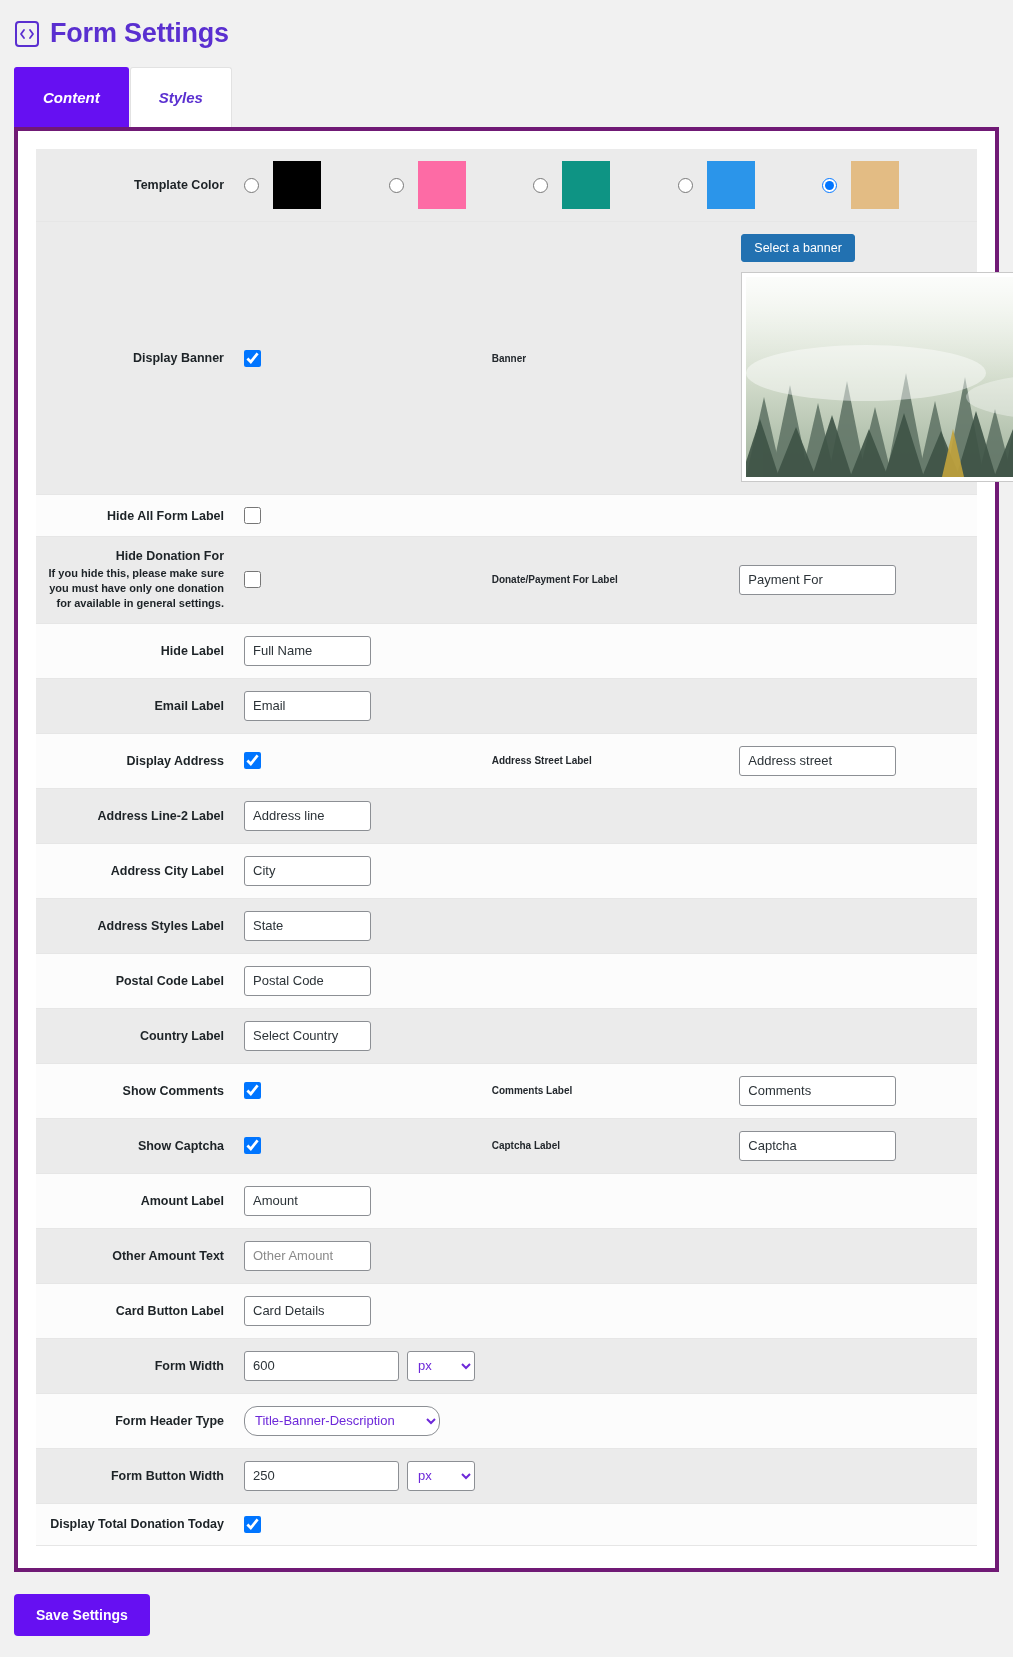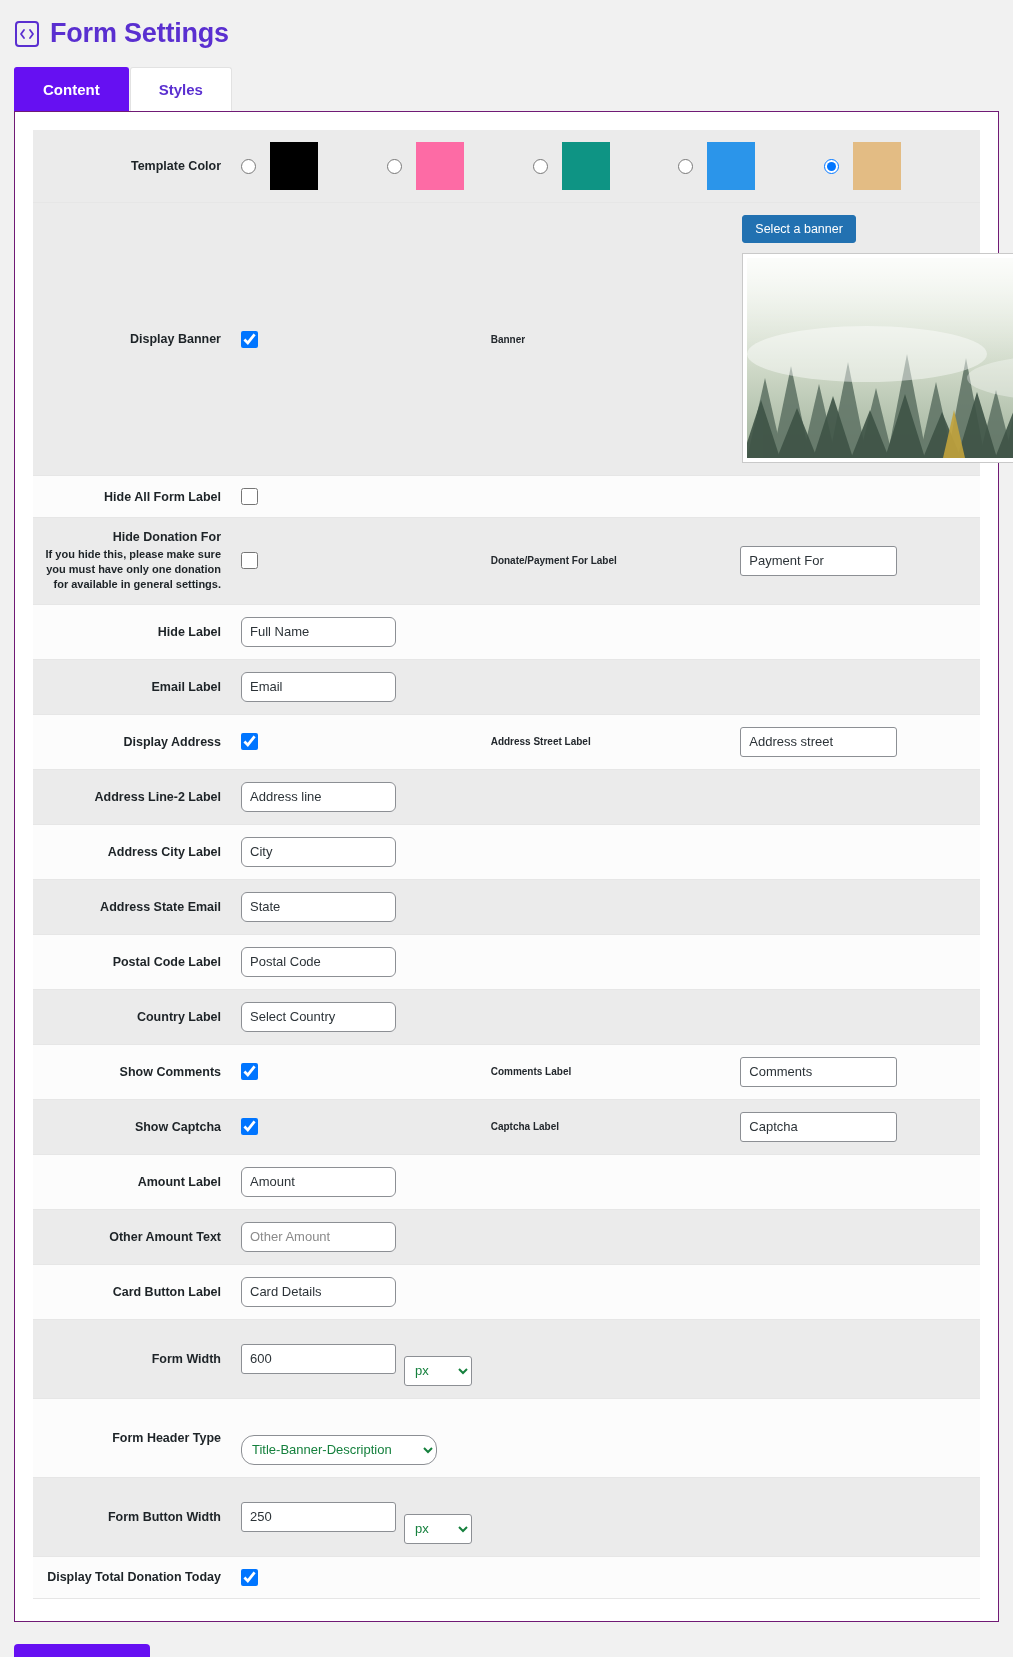--- a/index.html
+++ b/index.html
@@ -31,42 +31,43 @@
     letter-spacing: -0.2px;
   }
 
   
   .tab-bar {
     display: flex;
     padding-left: 14px;
     margin-top: 8px;
   }
   .tab {
-    padding: 13px 28px;
+    padding: 21px 28px;
     font-size: 15px;
     font-weight: bold;
     cursor: pointer;
     border: 1px solid #e2e2e2;
     border-bottom: none;
     background: #fff;
     color: #5a2fd0;
     border-radius: 3px 3px 0 0;
     margin-right: 1px;
+    font-style: italic;
   }
   .tab.active {
     background: #6610f2;
     color: #fff;
     border-color: #6610f2;
   }
 
   
   .panel {
     margin: 0 14px;
     background: #fff;
-    border: 1px solid #701a75;
+    border: 4px solid #701a75;
     padding: 18px 18px 22px 18px;
   }
   table.settings {
     width: 100%;
     border-collapse: collapse;
     table-layout: fixed;
   }
   table.settings tr { border-bottom: 1px solid #e6e6e6; }
   table.settings td {
     padding: 12px 10px;
@@ -102,34 +103,33 @@
   input[type="text"], input[type="number"] {
     font-family: "Liberation Sans", sans-serif;
     font-size: 13px;
     padding: 6px 8px;
     border: 1px solid #8c8f94;
     border-radius: 3px;
     background: #fff;
     color: #2c3338;
     height: 30px;
   }
-  input.w150 { width: 155px; border-radius: 6px; }
+  input.w150 { width: 127px; }
   input.w155 { width: 157px; }
   input::placeholder { color: #8a8a8a; }
 
   select {
     font-family: "Liberation Sans", sans-serif;
     font-size: 13px;
     height: 30px;
     padding: 3px 6px;
     border: 1px solid #8c8f94;
     border-radius: 3px;
     background: #fff;
-    color: #15803d;
-    margin-top: 24px;
+    color: #6d28d9;
   }
   select.unit { width: 68px; }
   select.header-type { width: 196px; border-radius: 13px; }
 
   .num-wrap { display: inline-flex; align-items: center; gap: 8px; }
   input.numfield { width: 155px; }
 
   
   input[type="checkbox"] {
     width: 17px; height: 17px;
@@ -362,21 +362,21 @@
       </tr>
 
       <tr class="white">
         <td class="label-cell">Address City Label</td>
         <td colspan="3">
           <input type="text" class="w150" value="City" style="">
         </td>
       </tr>
 
       <tr>
-        <td class="label-cell">Address State Email</td>
+        <td class="label-cell">Address Styles Label</td>
         <td colspan="3">
           <input type="text" class="w150" value="State" style="">
         </td>
       </tr>
 
       <tr class="white">
         <td class="label-cell">Postal Code Label</td>
         <td colspan="3">
           <input type="text" class="w150" value="Postal Code" style="">
         </td>

